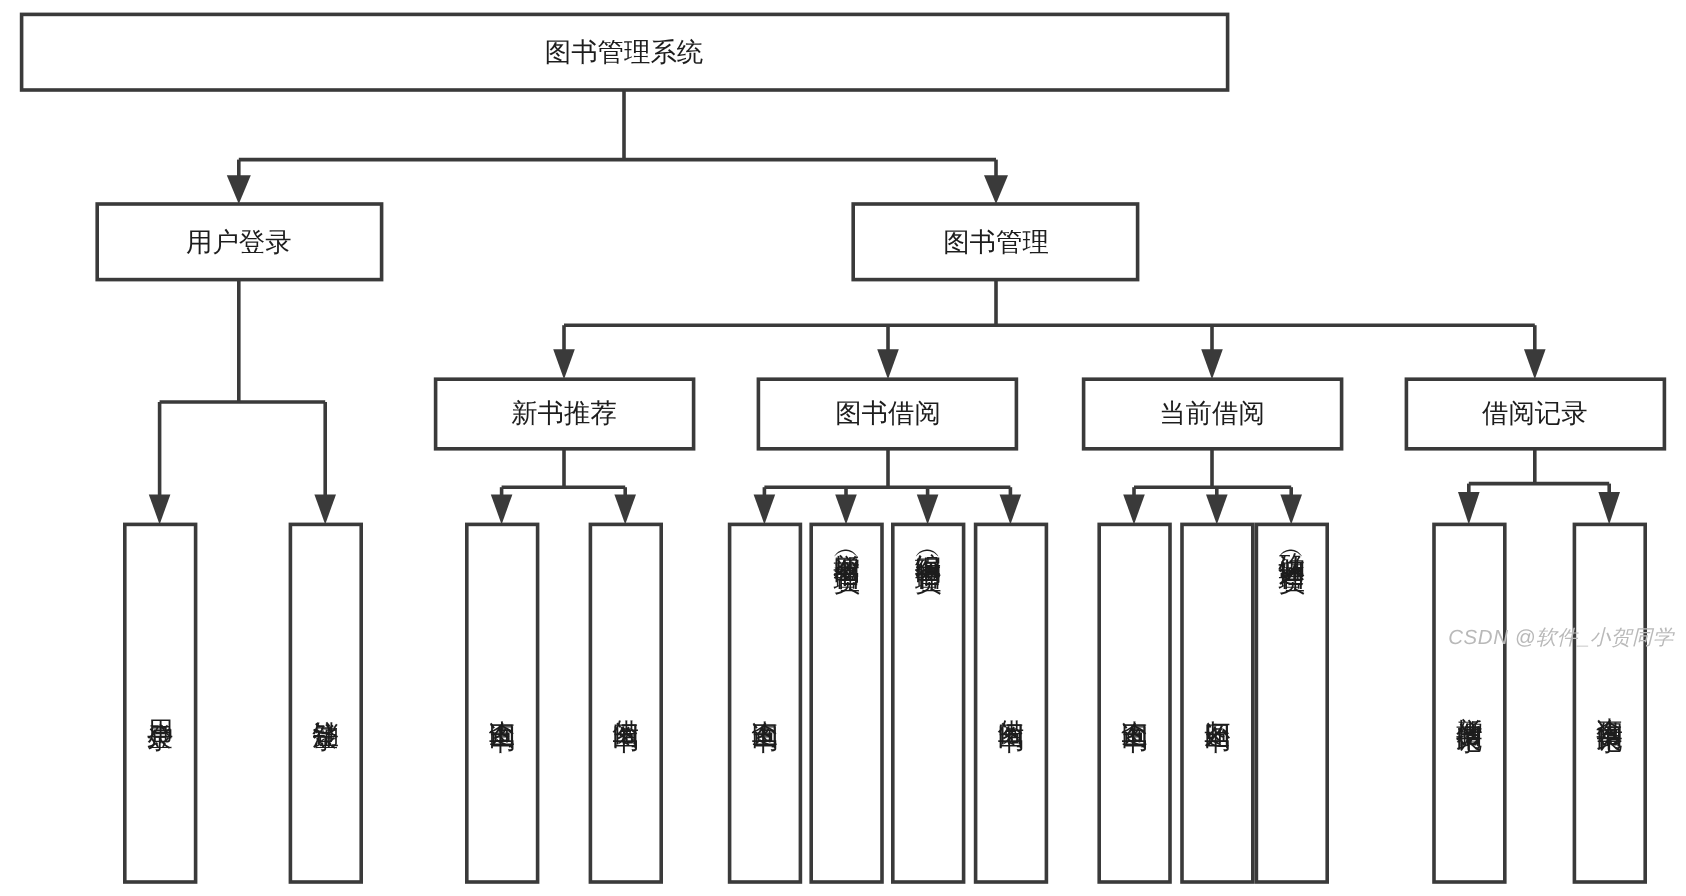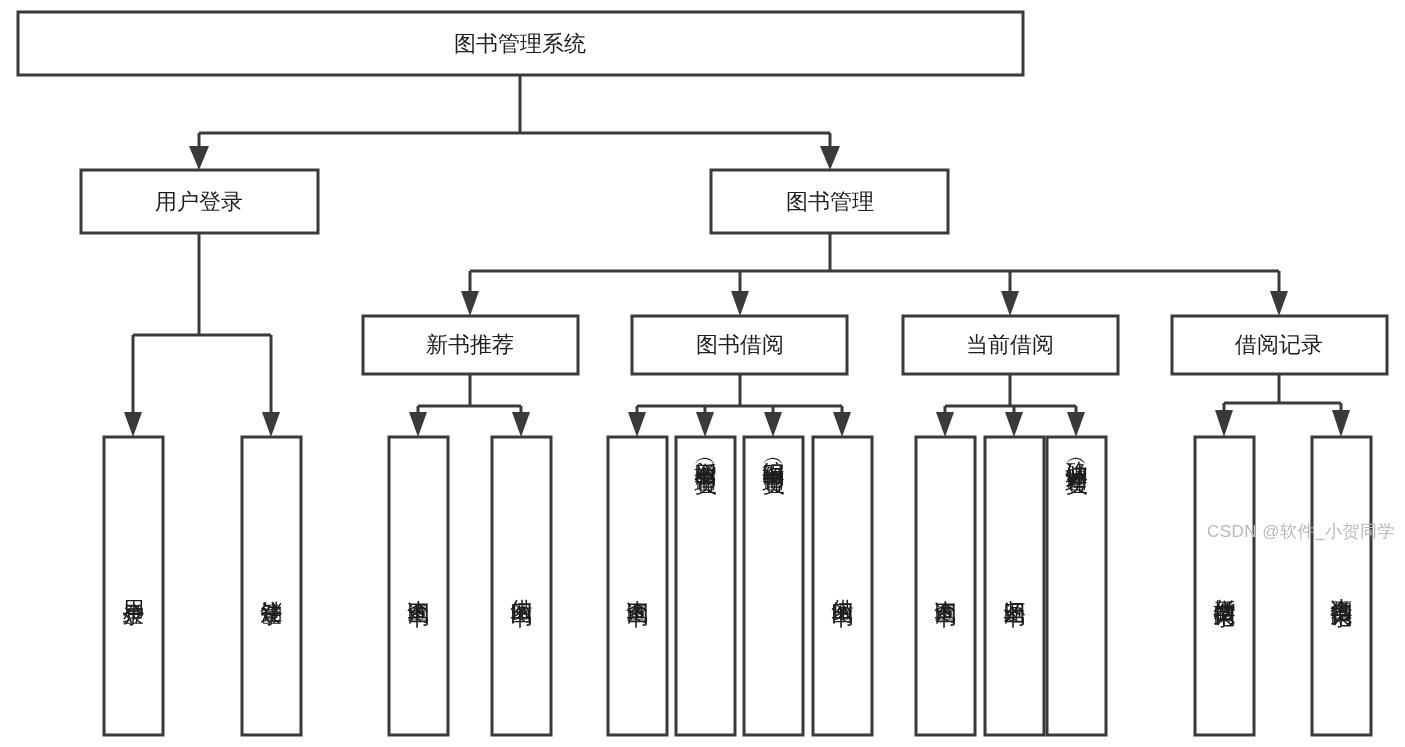--- a/index.html
+++ b/index.html
@@ -71,20 +71,21 @@
   }
   .watermark {
     position: absolute;
     right: 10px;
     bottom: 4px;
     font-family: "Liberation Sans", "DejaVu Sans", sans-serif;
     font-size: 17px;
     color: #b9b9b9;
     letter-spacing: 0.5px;
     white-space: nowrap;
+    font-style: italic;
   }
 </style>
 </head>
 <body>
 
 <div id="diagram-root">
 
   <svg id="flow" viewBox="0 0 1405 747">
 
     <g>

